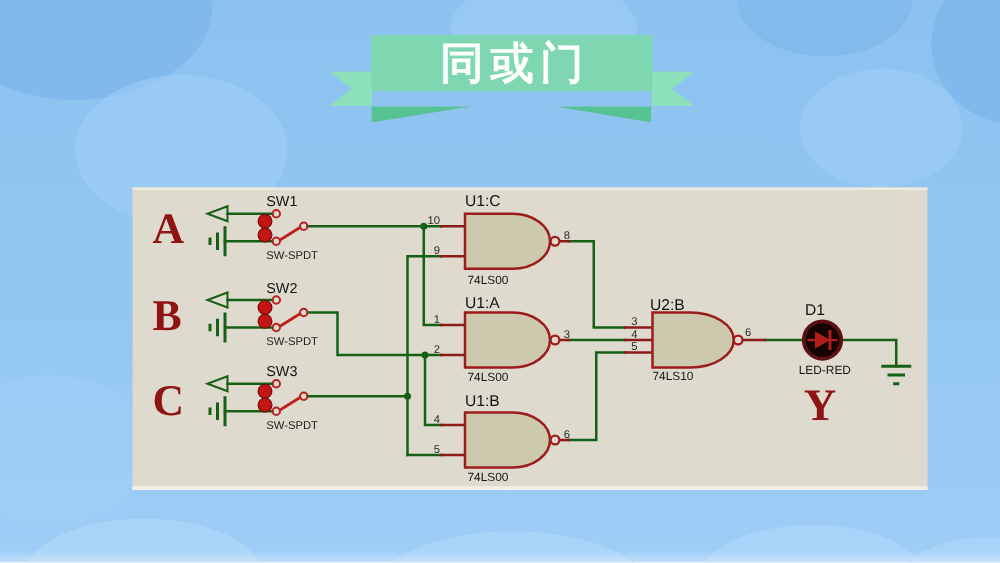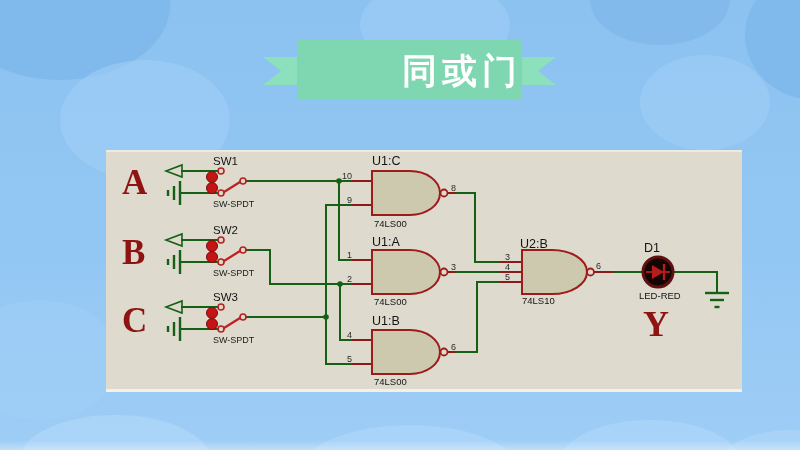--- a/index.html
+++ b/index.html
@@ -14,22 +14,22 @@
   .bottom-glow{position:absolute;left:0;bottom:0;width:800px;height:10px;
                background:linear-gradient(180deg,rgba(255,255,255,0) 0%,rgba(255,255,255,.35) 100%);}
 
   
   .ribbon-tail{position:absolute;top:57px;width:35px;height:28px;background:#8ce0bc;}
   .ribbon-tail.left{left:263px;clip-path:polygon(0 0,100% 0,100% 100%,0 100%,52% 50%);}
   .ribbon-tail.right{left:521px;clip-path:polygon(0 0,100% 0,48% 50%,100% 100%,0 100%);}
   .ribbon-fold{position:absolute;top:85px;height:13px;background:#57c392;}
   .ribbon-fold.left{left:297px;width:81px;clip-path:polygon(0 0,100% 0,0 100%);}
   .ribbon-fold.right{left:444px;width:77px;clip-path:polygon(0 0,100% 0,100% 100%);}
-  .ribbon-main{position:absolute;left:297px;top:40px;width:225px;height:60px;
-               background:#7ed7b0;display:flex;align-items:center;justify-content:flex-end;}
+  .ribbon-main{position:absolute;left:297px;top:28px;width:225px;height:45px;
+               background:#7ed7b0;display:flex;align-items:center;justify-content:center;}
   .ribbon-title{color:#ffffff;font-size:35px;font-weight:bold;letter-spacing:5px;
                 line-height:1;padding-left:5px;}
 
   
   .panel{position:absolute;left:106px;top:150px;width:636px;height:237px;
          background:#dedacd;border-top:2px solid #edeadf;border-bottom:3px solid #f2f0e7;
          box-sizing:content-box;}
   .panel svg{position:absolute;left:0;top:0;}
 
   .t-sans{font-family:"Liberation Sans",sans-serif;fill:#141414;}

